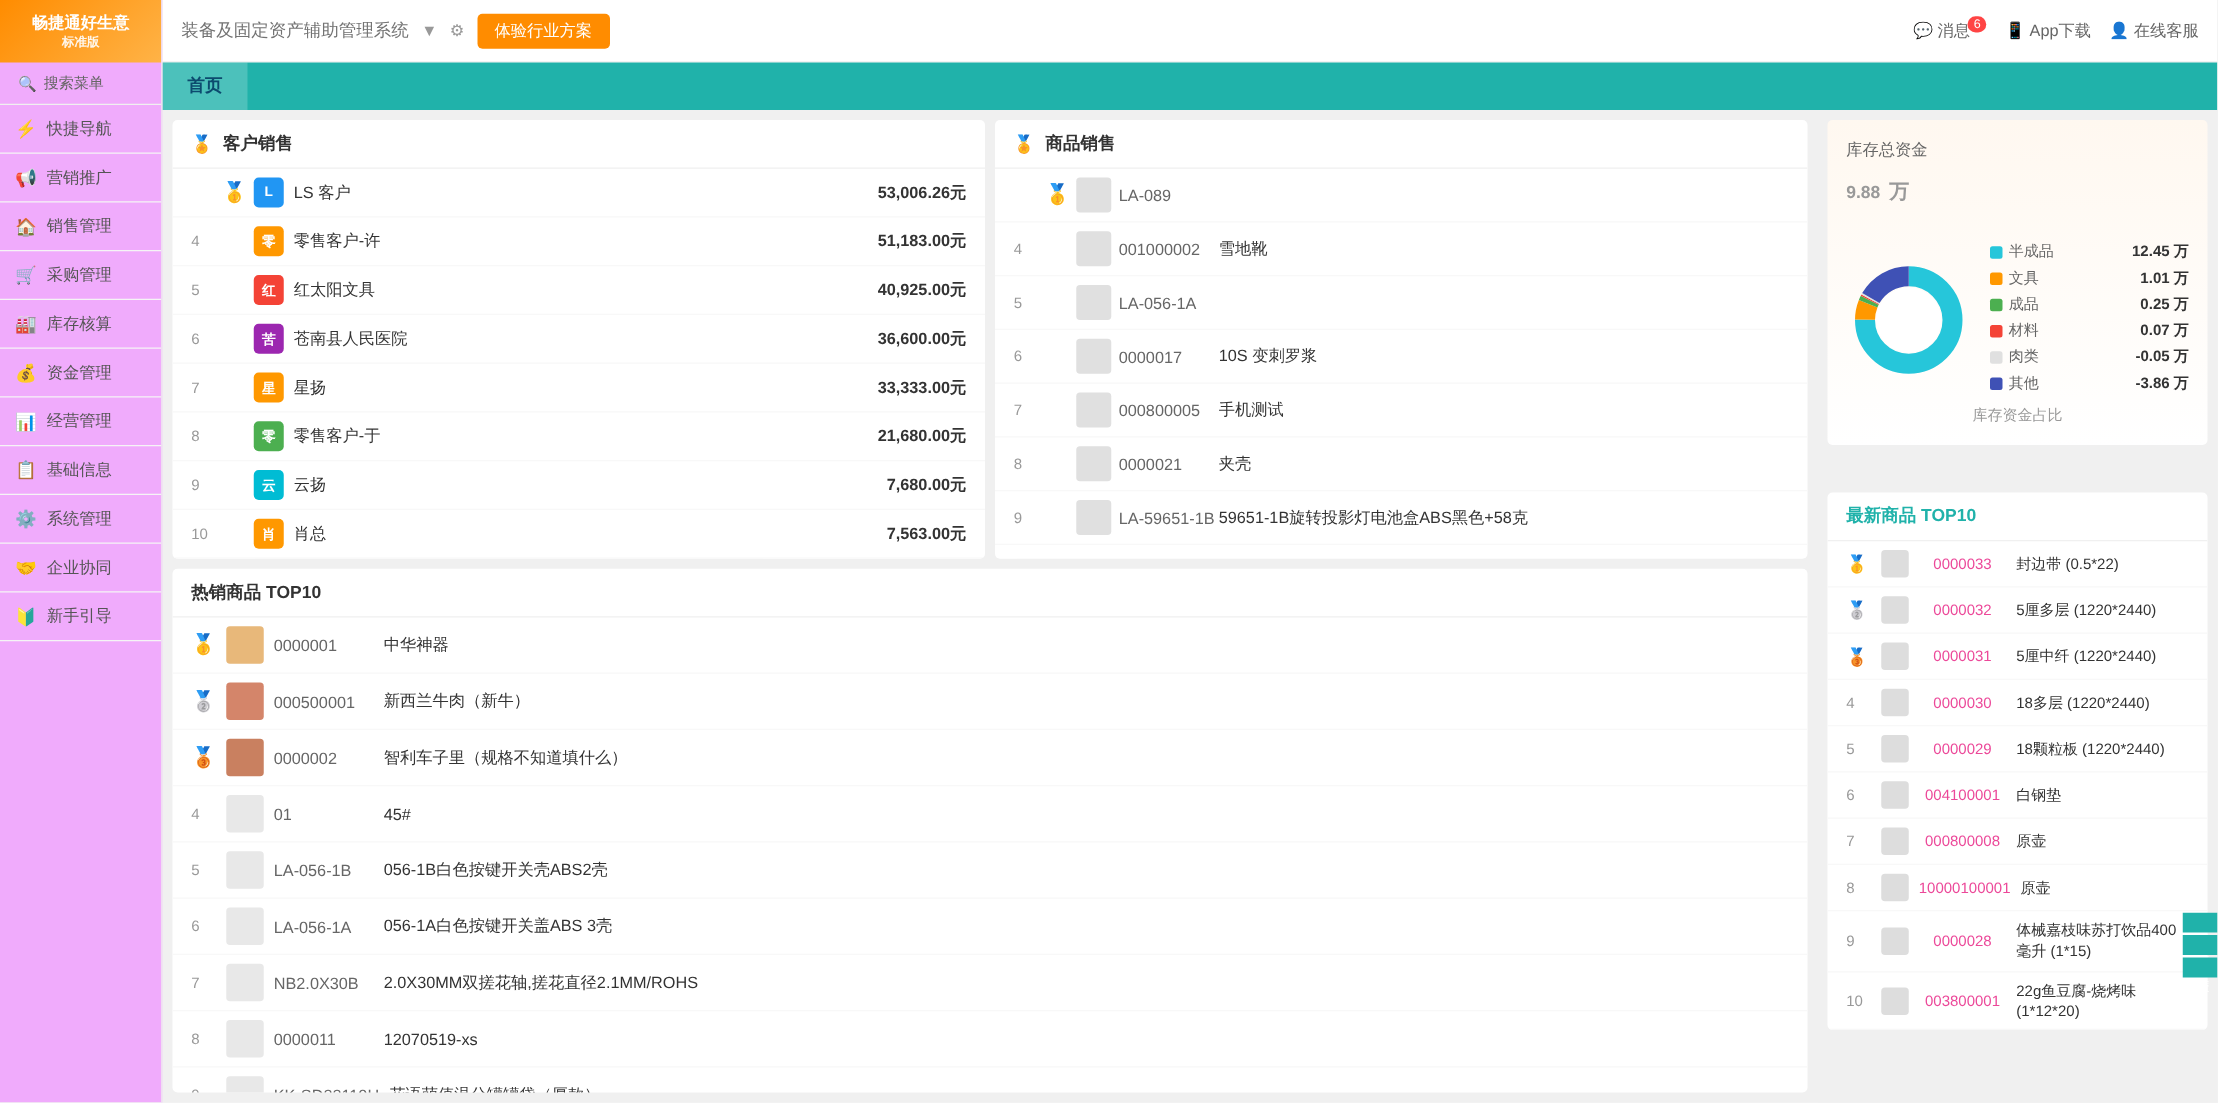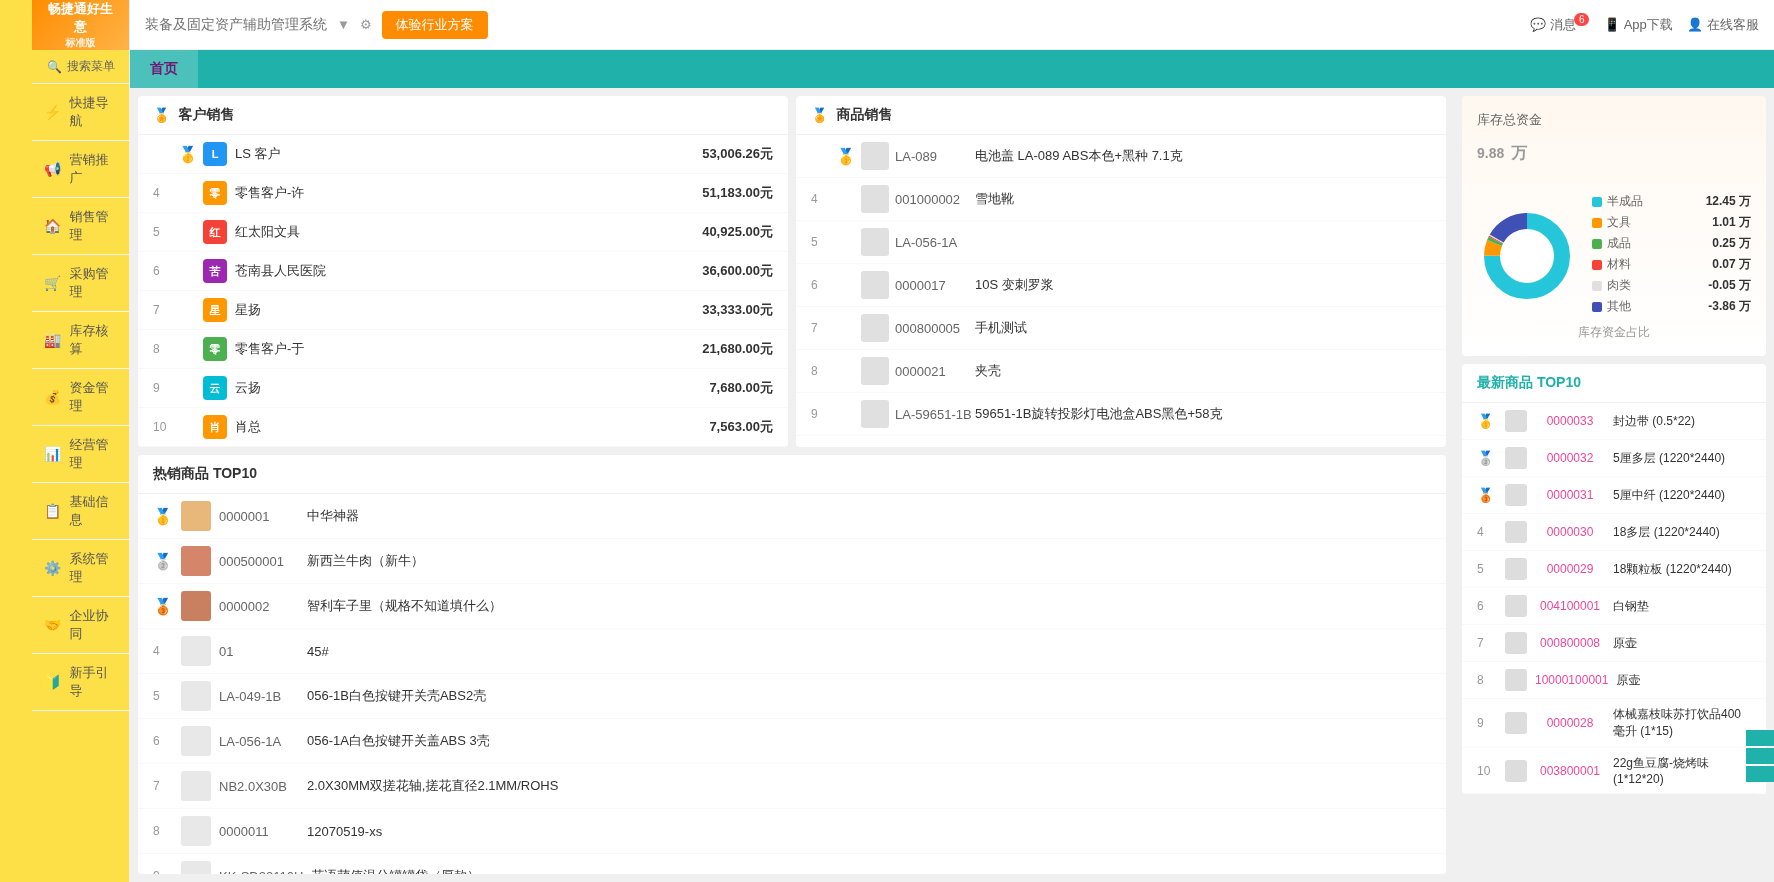--- a/index.html
+++ b/index.html
@@ -1,28 +1,27 @@
 <!DOCTYPE html>
 <html><head>
   <meta charset="utf-8">
   <style>
     * { box-sizing: border-box; margin: 0; padding: 0; }
     body { font-family: "Microsoft YaHei", Arial, sans-serif; font-size: 13px; background: #f5f5f5; display: flex; height: 882px; overflow: hidden; }
 
     
     .sidebar {
       width: 130px;
-      background: #fde047;
+      background: #f0abfc;
       display: flex;
       flex-direction: column;
       border-right: 1px solid #eee;
       flex-shrink: 0;
       height: 100%;
       overflow-y: auto;
-      padding-left: 32px;
     }
     .sidebar-logo {
       background: linear-gradient(135deg, #ff8c00, #ffb347);
       padding: 10px;
       text-align: center;
       color: #fff;
       font-size: 12px;
       font-weight: bold;
       height: 50px;
       display: flex;
@@ -99,21 +98,21 @@
       background: #20b2aa;
       height: 38px;
       display: flex;
       align-items: stretch;
       flex-shrink: 0;
     }
     .nav-tab {
       padding: 0 20px;
       display: flex;
       align-items: center;
-      color: #701a75;
+      color: #0c4a6e;
       cursor: pointer;
       font-size: 14px;
       font-weight: bold;
     }
     .nav-tab.active { background: rgba(255,255,255,0.2); }
 
     
     .content-area {
       flex: 1;
       display: flex;
@@ -235,21 +234,21 @@
     .legend-value { color: #333; font-weight: bold; }
 
     .inventory-sub-title {
       font-size: 12px;
       color: #999;
       text-align: center;
       margin-top: 5px;
     }
 
     
-    .new-products-card { background: #fff; border-radius: 4px; overflow: hidden; }
+    .new-products-card { background: #fff; border-radius: 4px; overflow: hidden; margin-top: 30px; }
     .new-product-header {
       padding: 10px 15px;
       font-size: 14px;
       font-weight: bold;
       color: #333;
       border-bottom: 1px solid #f0f0f0;
     }
     .new-product-header span { color: #20b2aa; }
     .new-product-row {
       display: flex;
@@ -463,21 +462,20 @@
           <div class="panel-header">
             <span>🏅</span>
             <span>商品销售</span>
           </div>
           <div id="product-sales-rows">
               <div class="sales-row">
     <span class="rank-num"></span>
     <span style="width:25px;font-size:16px;">🥇</span>
     <span style="width:28px;height:28px;background:#e0e0e0;border-radius:3px;display:inline-block;margin-right:6px;flex-shrink:0;"></span>
     <span class="product-code">LA-089</span>
-    <span class="product-name">电池盖 LA-089 ABS本色+黑种 7.1克</span>
   </div>
               <div class="sales-row">
     <span class="rank-num">4</span>
     <span style="width:25px;"></span>
     <span style="width:28px;height:28px;background:#e0e0e0;border-radius:3px;display:inline-block;margin-right:6px;flex-shrink:0;"></span>
     <span class="product-code">001000002</span>
     <span class="product-name">雪地靴</span>
   </div>
               <div class="sales-row">
     <span class="rank-num">5</span>
@@ -543,21 +541,21 @@
   </div>
             <div class="product-row">
     <span class="rank-num" style="width:20px;color:#999;">4</span>
     <span class="product-img" style="background:#e8e8e8;"></span>
     <span class="product-code">01</span>
     <span class="product-name">45#</span>
   </div>
             <div class="product-row">
     <span class="rank-num" style="width:20px;color:#999;">5</span>
     <span class="product-img" style="background:#e8e8e8;"></span>
-    <span class="product-code">LA-049-1B</span>
+    <span class="product-code">LA-056-1B</span>
     <span class="product-name">056-1B白色按键开关壳ABS2壳</span>
   </div>
             <div class="product-row">
     <span class="rank-num" style="width:20px;color:#999;">6</span>
     <span class="product-img" style="background:#e8e8e8;"></span>
     <span class="product-code">LA-056-1A</span>
     <span class="product-name">056-1A白色按键开关盖ABS 3壳</span>
   </div>
             <div class="product-row">
     <span class="rank-num" style="width:20px;color:#999;">7</span>

